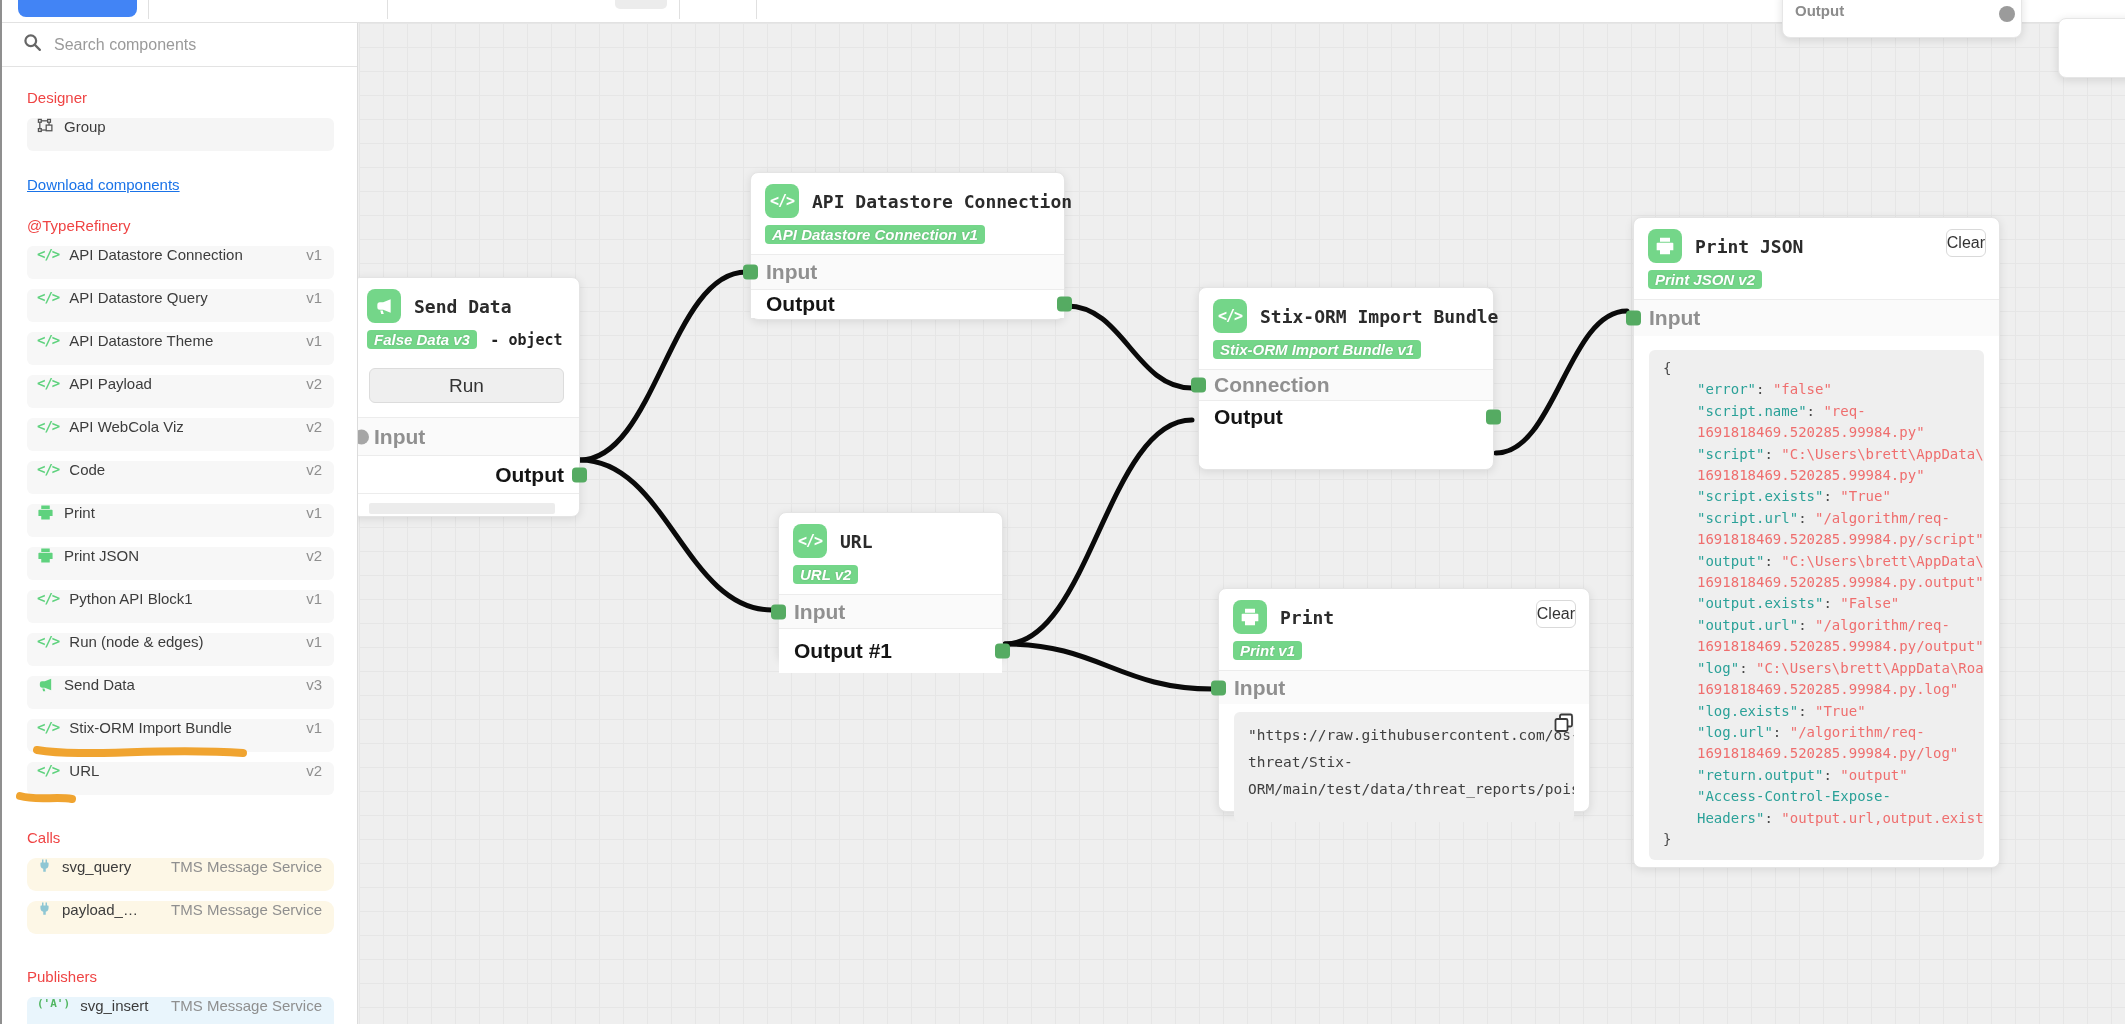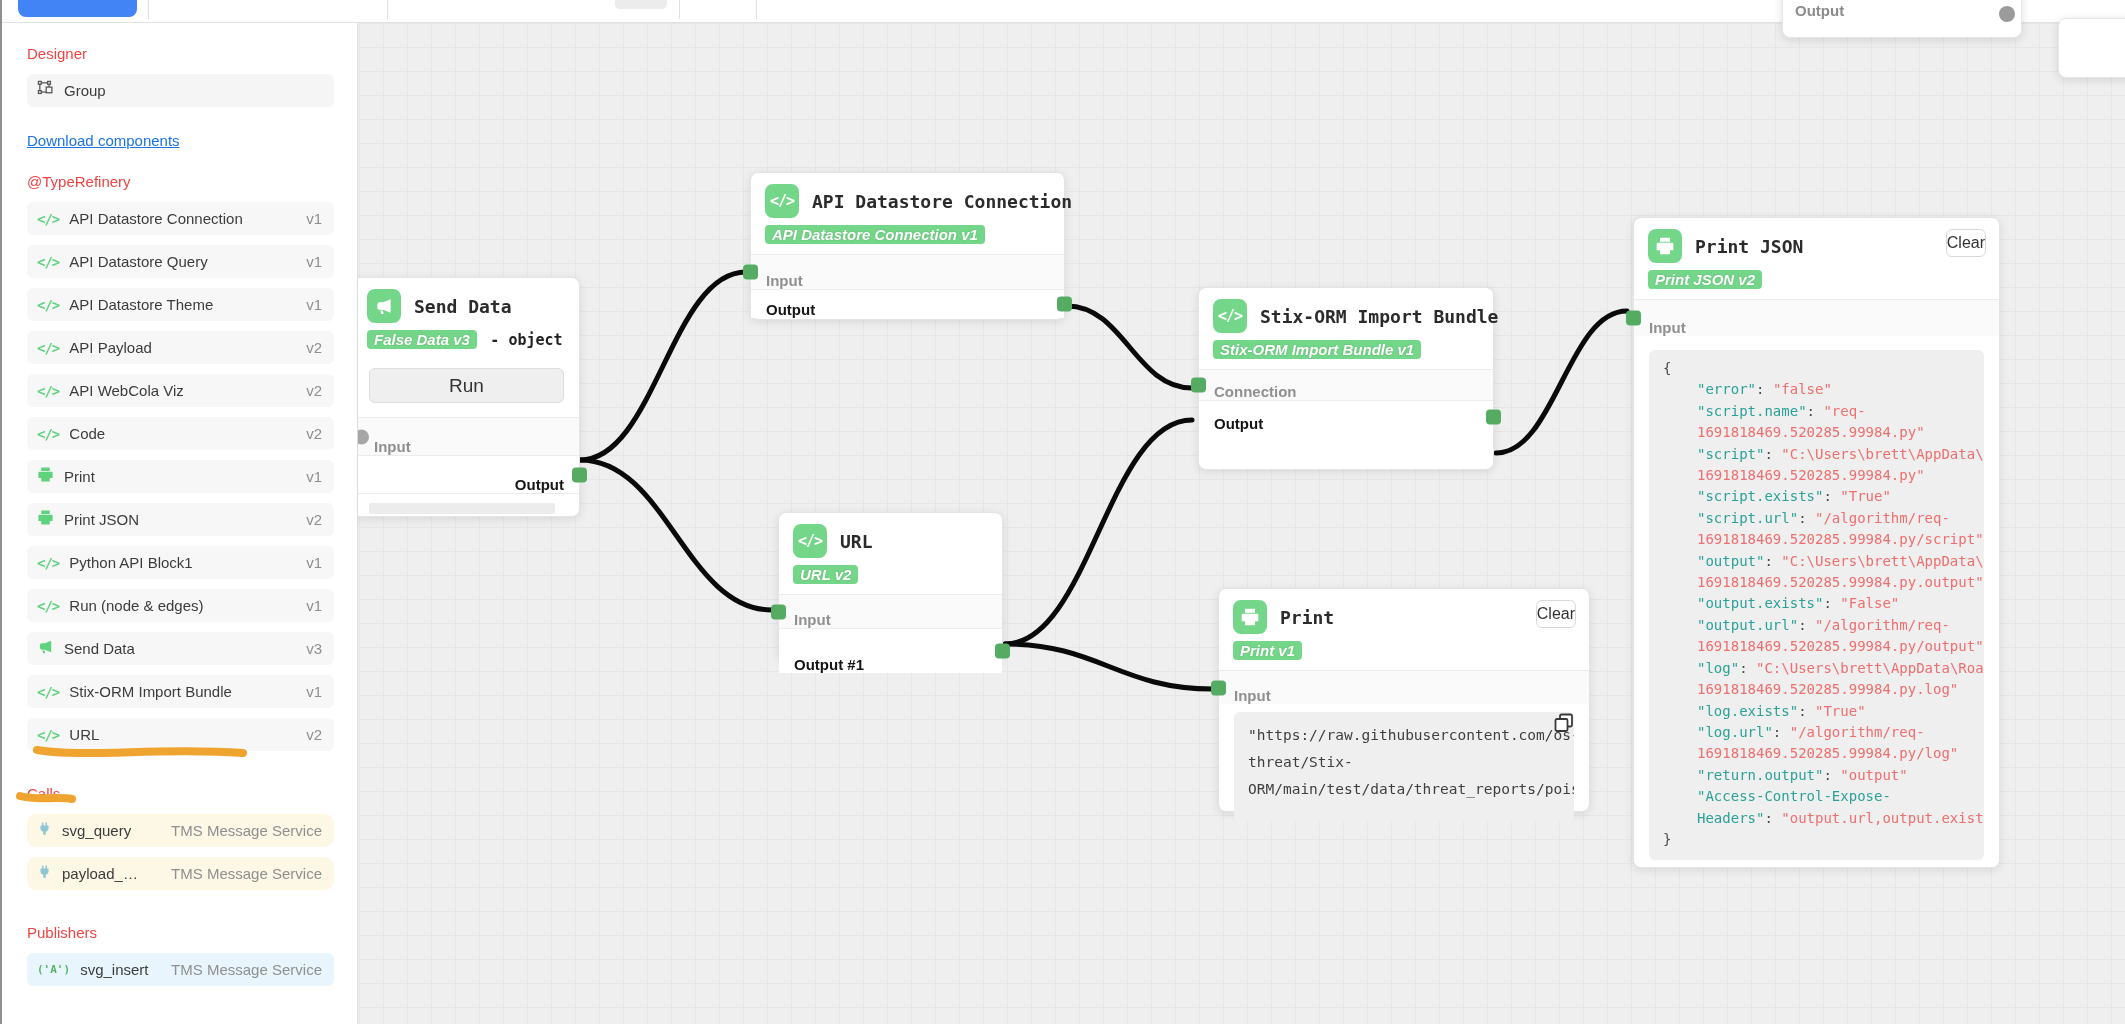--- a/index.html
+++ b/index.html
@@ -19,21 +19,21 @@
   
   #sidebar { position:absolute; left:0; top:23px; bottom:0; width:358px; background:#fff;
     border-right:1px solid #dcdcdc; z-index:30; }
   #search-row { height:44px; display:flex; align-items:center; padding:0 23px; gap:12px;
     border-bottom:1px solid #e3e3e3; }
   #search-input { border:none; outline:none; font-size:16px; color:#444; flex:1; }
   #search-input::placeholder { color:#9a9a9a; }
   .side-section { padding:0 23px 0 27px; }
   .section-label { color:#ef4444; font-size:15px; margin:22px 0 12px; }
   .side-item { height:33px; margin-bottom:10px; background:#f7f7f7; border-radius:6px;
-    display:flex; align-items:center; padding:0 12px 0 10px; gap:10px; }
+    display:flex; padding:0 12px 0 10px; gap:10px; }
   .side-item .lbl { color:#3c3c3c; font-size:15px; flex:1; white-space:nowrap; overflow:hidden; }
   .side-item .ver { color:#8f8f8f; font-size:15px; }
   .side-item .svc { color:#8f8f8f; font-size:15px; }
   .code-glyph { color:#5fd27e; font-weight:bold; font-size:14px; font-family:"DejaVu Sans Mono",monospace; letter-spacing:-1px; }
   #download-link { color:#1a73e8; font-size:15px; margin:15px 0 2px; display:inline-block; }
   .call-item { background:#fdf7e6;border-radius:9px; }
   .pub-item { background:#e9f5fc; }
   .plug-glyph { color:#8fc7d4; }
   .announce-glyph { color:#53b763; font-weight:bold; font-size:11px; font-family:"DejaVu Sans Mono",monospace; white-space:nowrap; }
   #annotations { position:absolute; left:0; top:0; width:358px; height:1024px; z-index:35; pointer-events:none; }
@@ -55,22 +55,22 @@
   .node-icon { width:34px; height:34px; border-radius:8px; background:#74d689; color:#fff;
     display:flex; align-items:center; justify-content:center; flex:0 0 auto; }
   .node-icon .code-glyph { color:#fff; font-size:15px; }
   .node-title { font-family:"DejaVu Sans Mono",monospace; font-weight:bold; font-size:18px;
     color:#2b2b2b; white-space:nowrap; }
   .badge { display:inline-block; margin-top:7px; background:#74d689; color:#fff;
     font-style:italic; font-weight:bold; font-size:15px; padding:1px 7px; border-radius:4px;
     text-shadow:0 0 2px rgba(0,0,0,.18); white-space:nowrap; }
   .clear-btn { position:absolute; right:13px; top:11px; background:#fff; border:1px solid #d9d9d9;
     border-radius:6px; font-size:16px; color:#333; padding:4px 0; }
-  .row { position:relative; border-top:1px solid #ececec; display:flex; align-items:flex-end;
-    padding:0 15px; font-size:15px; font-weight:bold; height:34px; }
+  .row { position:relative; border-top:1px solid #ececec; display:flex; align-items:center;
+    padding:0 15px; font-size:21px; font-weight:bold; height:34px; }
   .row.input { color:#909090; background:#fafafa; }
   .row.output { color:#151515; background:#fff; }
   .port { position:absolute; width:15px; height:15px; border-radius:4px; background:#55ab62;
     top:50%; transform:translateY(-50%); }
   .port.in { left:-8px; } .port.out { right:-8px; }
   .port.gray-circle { background:#a6a6a6; border-radius:50%; }
   .run-btn { display:block; width:calc(100% - 31px); margin:9px 16px 14px; height:35px;
     background:#efefef; border:1px solid #dcdcdc; border-radius:6px; font-size:19px; color:#333; }
   .footer-bar { height:11px; background:#ececec; border-radius:2px; margin:9px 24px 14px 16px; }
   .code-box { background:#efefef; border-radius:6px; margin:8px 15px; padding:10px 14px;
@@ -275,20 +275,29 @@
 <div id="topbar">
   <button id="blue-btn"></button>
   <span class="tb-divider" style="left:148px;"></span>
   <span class="tb-divider" style="left:387px;"></span>
   <span id="tb-pill"></span>
   <span class="tb-divider" style="left:679px;"></span>
   <span class="tb-divider" style="left:756px;"></span>
 </div>
 
 <div id="sidebar">
+  <div id="search-row">
+    <span>
+      <svg width="19" height="19" viewBox="0 0 22 22" fill="none" stroke="#666" stroke-width="2.6">
+          <circle cx="9" cy="9" r="6.2"></circle>
+          <path d="M13.8 13.8 L19.5 19.5" stroke-linecap="round"></path>
+        </svg>
+    </span>
+    <input id="search-input" placeholder="Search components" style="">
+  </div>
   <div class="side-section">
     <div class="section-label">Designer</div>
     <div class="side-item" style="background:#f5f5f5;">
       <span>
         <svg width="17" height="17" viewBox="0 0 24 24" fill="none" stroke="#555" stroke-width="1.8">
             <rect x="4" y="4" width="13" height="13"></rect>
             <rect x="13" y="10" width="8" height="8" fill="#f5f5f5"></rect>
             <rect x="2" y="2" width="4" height="4" fill="#f5f5f5"></rect>
             <rect x="15" y="2" width="4" height="4" fill="#f5f5f5"></rect>
             <rect x="2" y="15" width="4" height="4" fill="#f5f5f5"></rect>

